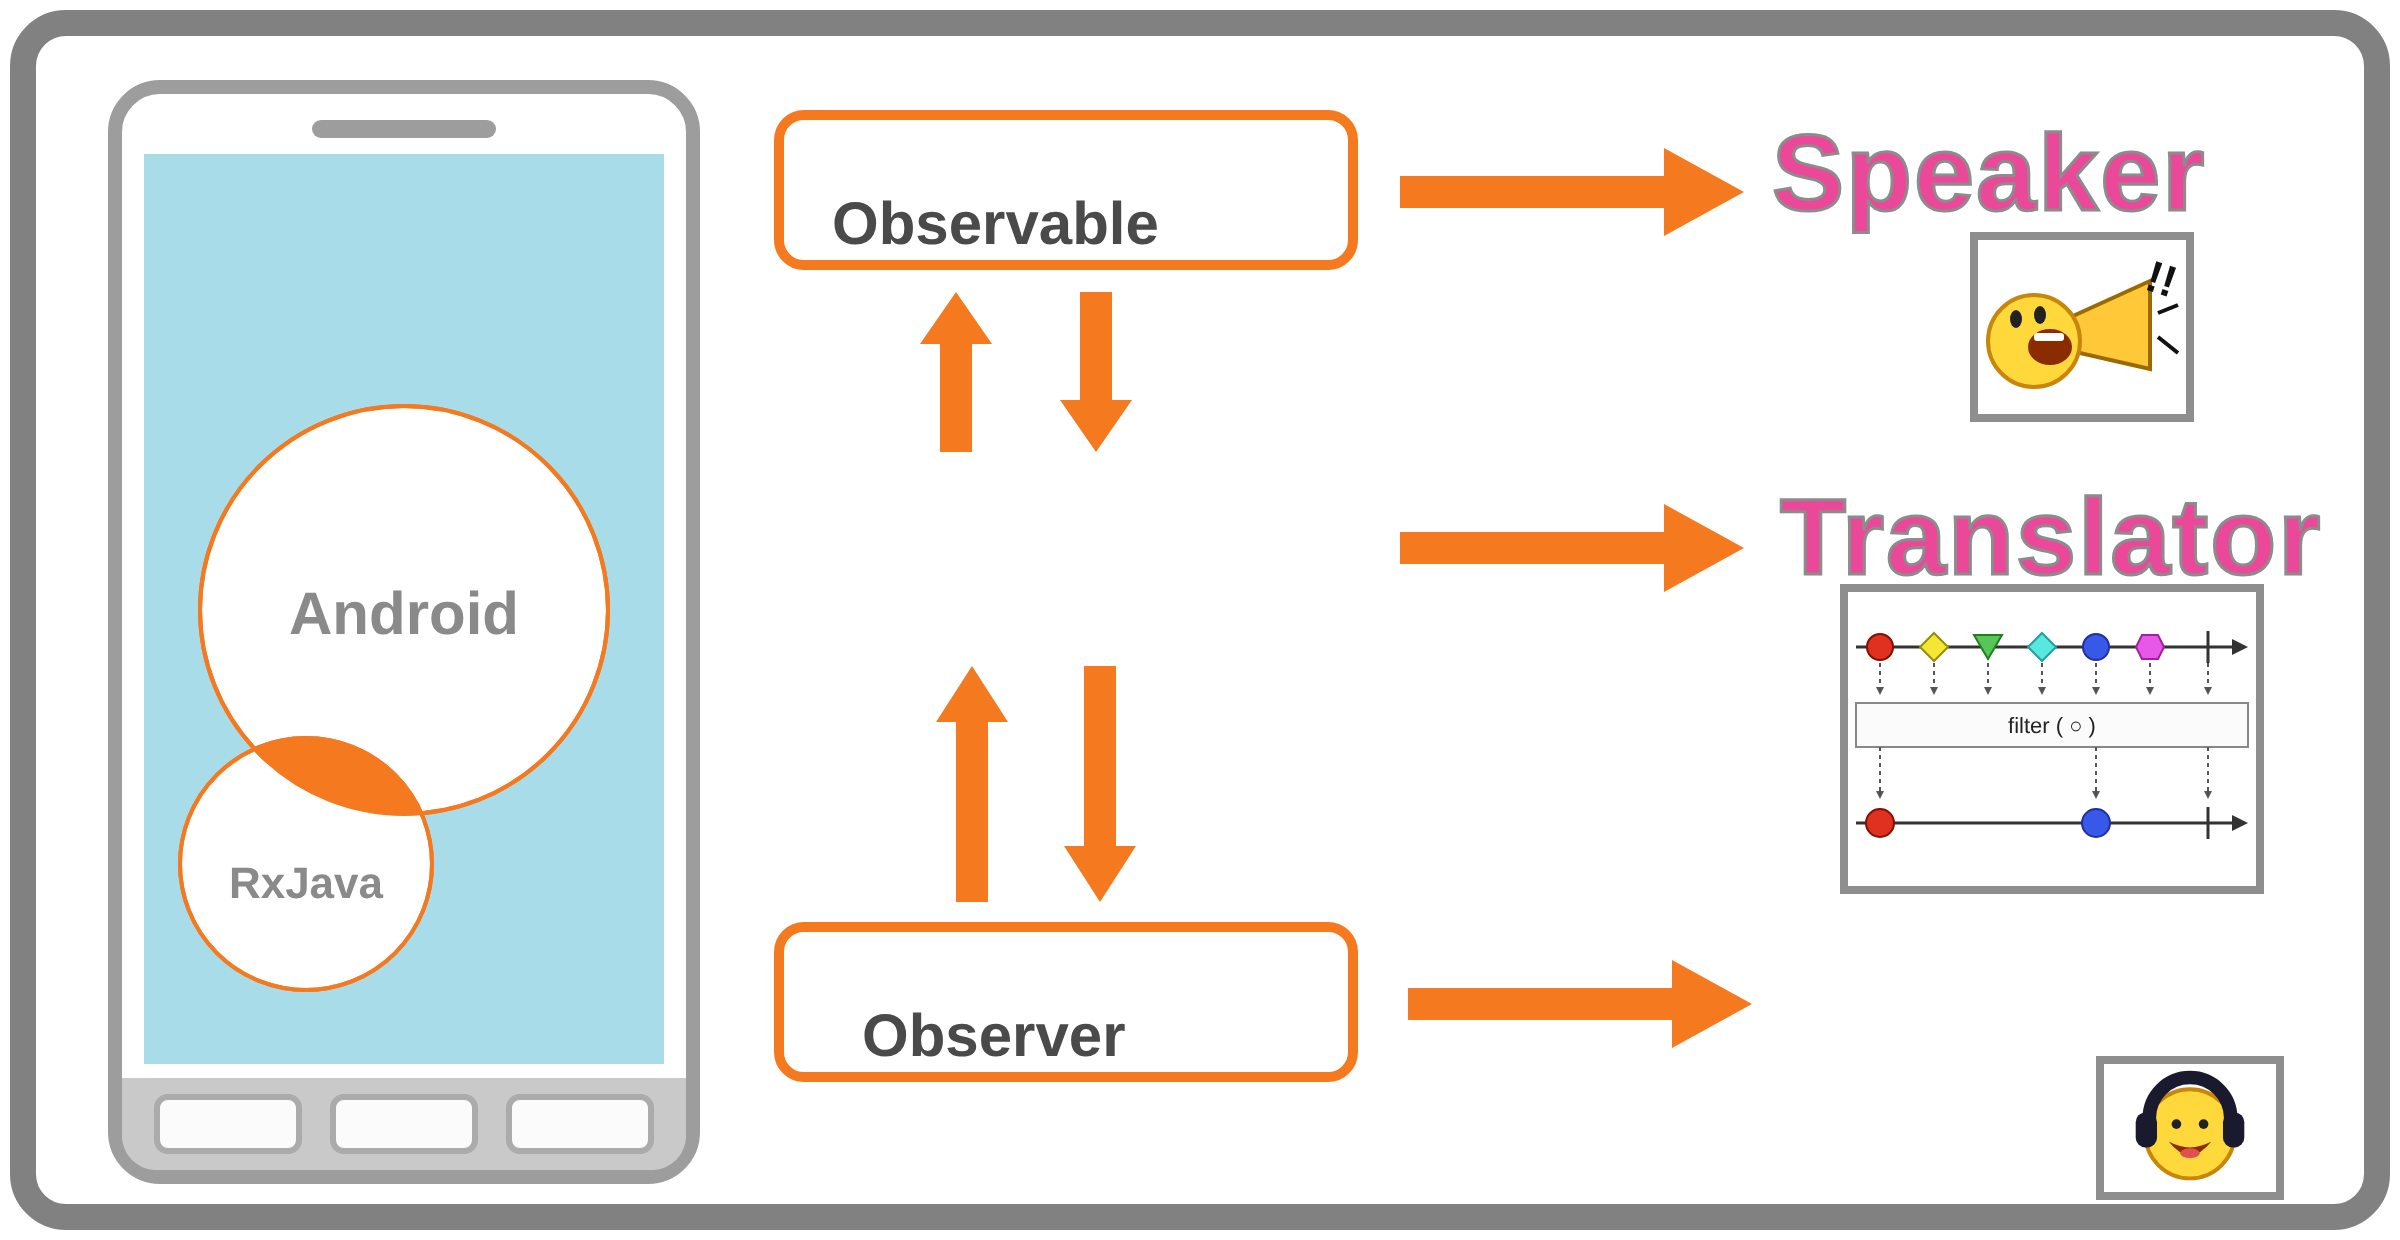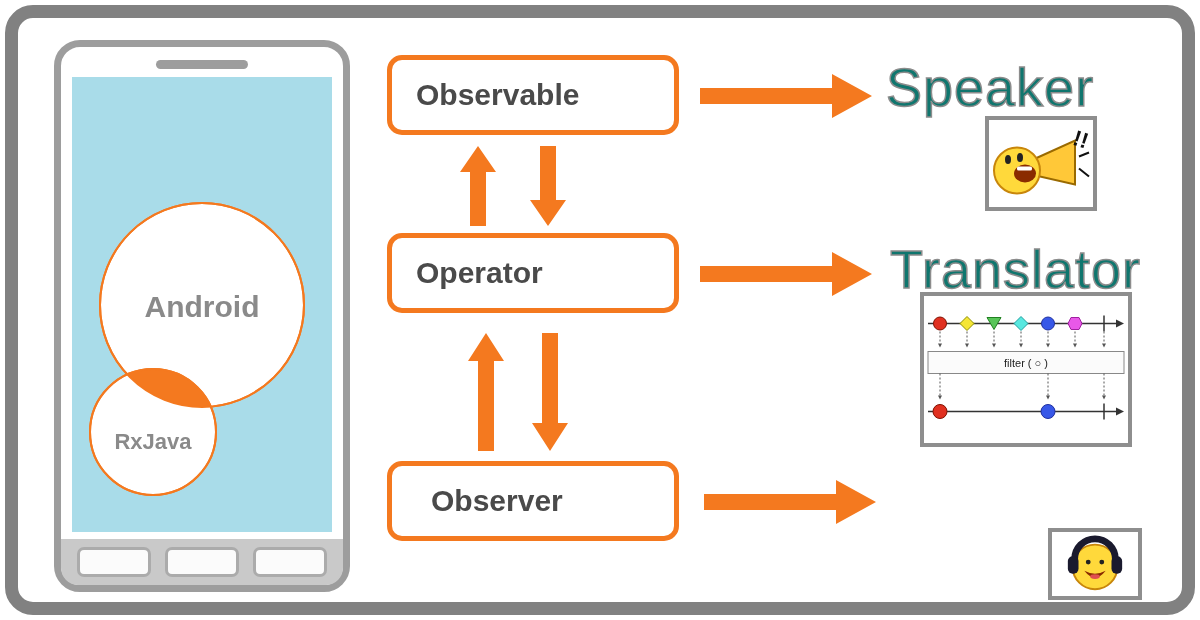--- a/index.html
+++ b/index.html
@@ -34,32 +34,32 @@
     display:flex; justify-content:center; align-items:center; gap:14px;
   }
   .phone-btn {
     width:74px; height:30px; background:#FBFBFB;
     border:3px solid #ABABAB; border-radius:7px; box-sizing:border-box;
   }
   
   .node {
     position:absolute; left:369px; width:292px; height:80px;
     border:5px solid #F4791F; border-radius:15px; background:#ffffff;
-    box-sizing:border-box; display:flex; align-items:center;
+    box-sizing:border-box; display:flex; align-items:flex-end;
     padding-left:24px; font-weight:bold; font-size:30px; color:#4A4A4A;
   }
   #node-observable { top:37px; }
   #node-operator   { top:215px; }
   #node-observer   { top:443px;padding-left:39px; }
   
   .arrow { position:absolute; }
   .arrow polygon { fill:#F4791F; }
   
   .target-label {
-    position:absolute; font-size:54px; font-weight:normal; color:#0f766e;
+    position:absolute; font-size:54px; font-weight:bold; color:#ec4899;
     letter-spacing:1px; -webkit-text-stroke:1.5px #8C8C8C; white-space:nowrap;
   }
   #label-speaker    { left:868px; top:38px; }
   #label-translator { left:872px; top:220px; }
   #label-listener   { left:876px; top:442px; }
   
   .icon-frame {
     position:absolute; border:4px solid #8E8E8E; background:#ffffff;
     box-sizing:border-box;
   }
@@ -95,23 +95,20 @@
     <div class="bottom-strip">
       <div class="phone-btn"></div>
       <div class="phone-btn"></div>
       <div class="phone-btn"></div>
     </div>
   </div>
 
   <div class="node" id="node-observable">
     <span>Observable</span>
   </div>
-  <div class="node" id="node-operator">
-    <span>Operator</span>
-  </div>
   <div class="node" id="node-observer">
     <span>Observer</span>
   </div>
 
   <svg class="arrow" style="left:442px; top:128px;" width="36" height="80">
     <polygon points="18,0 36,26 26,26 26,80 10,80 10,26 0,26"></polygon>
   </svg>
   <svg class="arrow" style="left:512px; top:128px;" width="36" height="80">
     <polygon points="10,0 26,0 26,54 36,54 18,80 0,54 10,54"></polygon>
   </svg>

